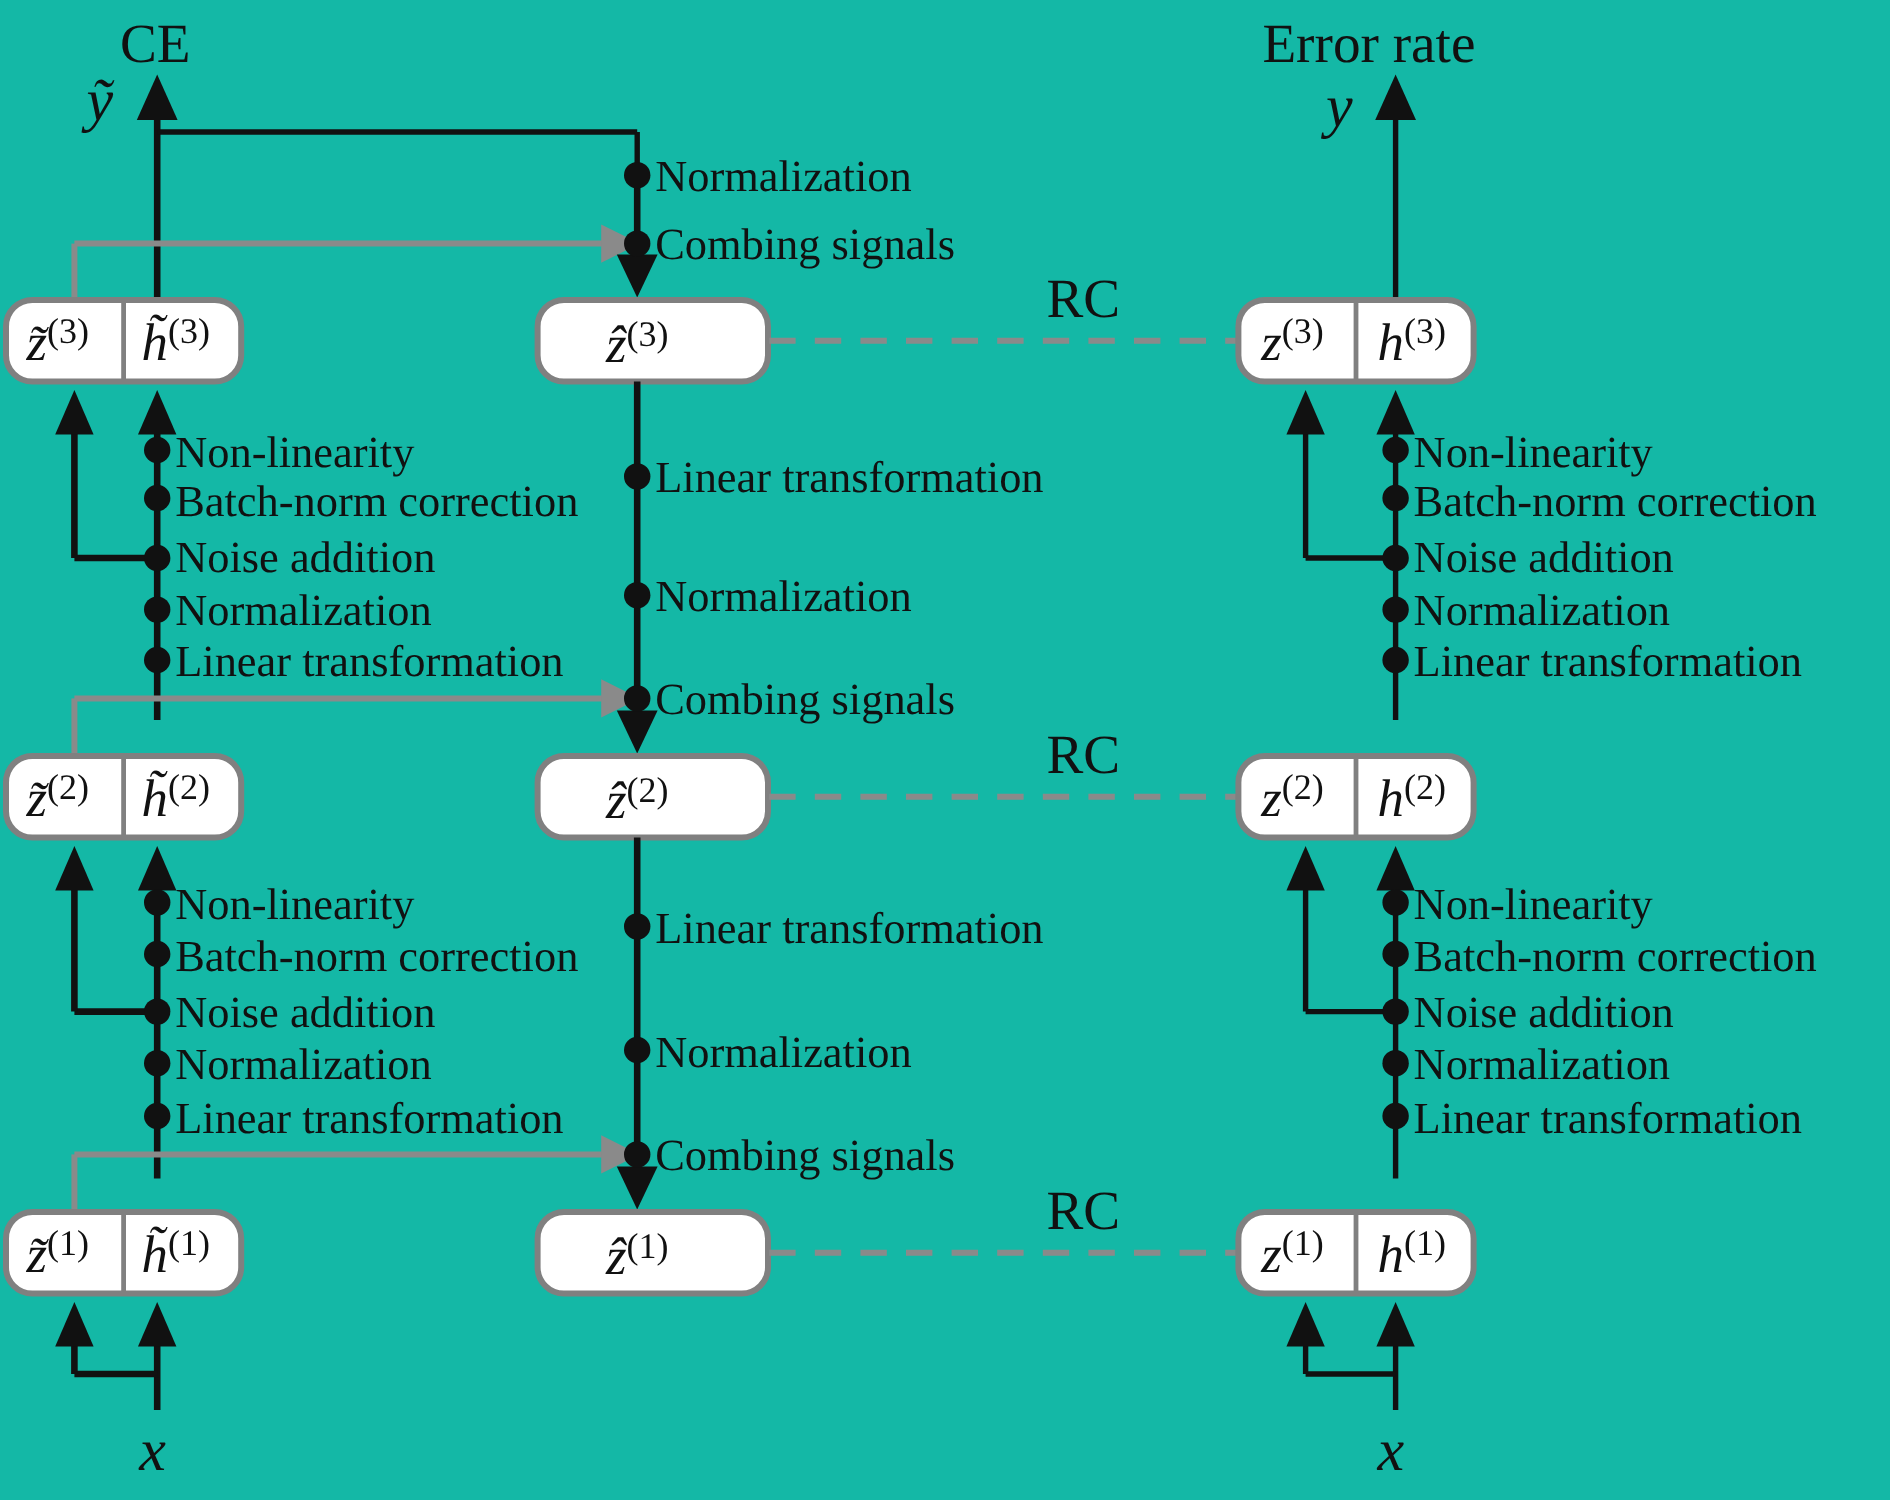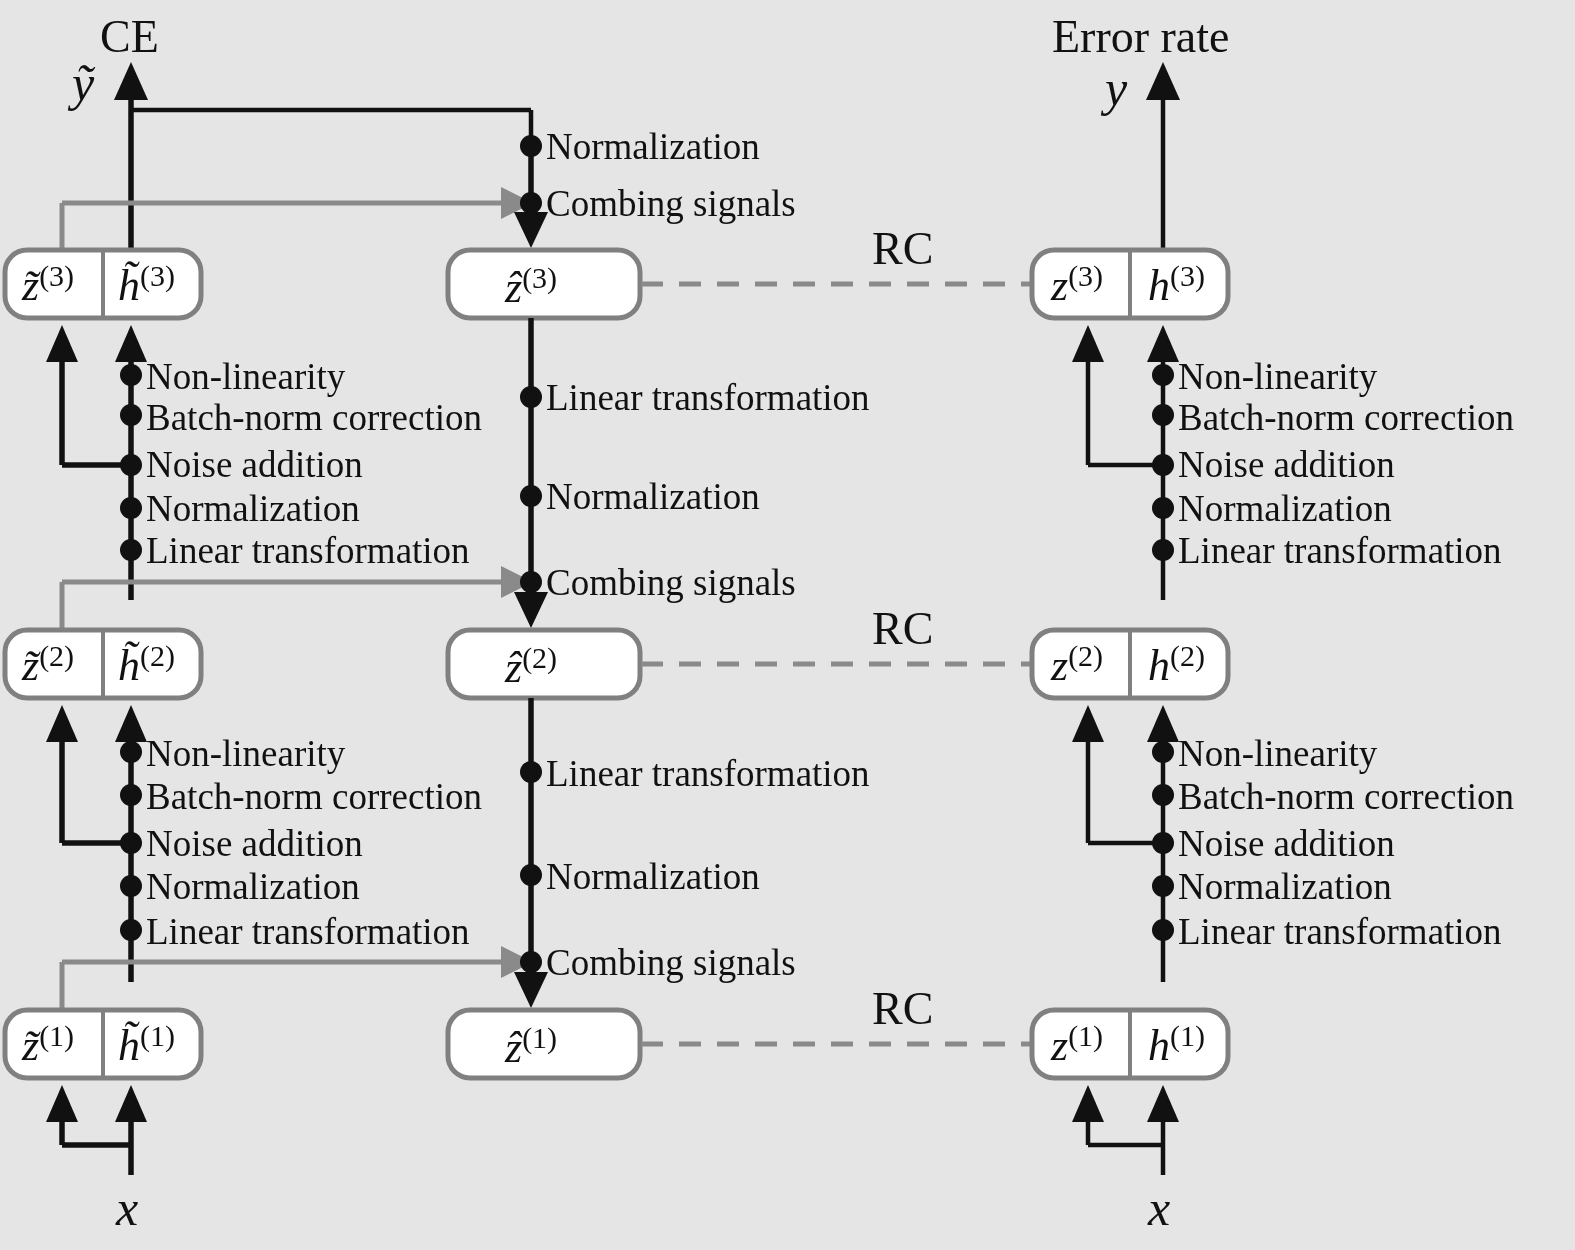--- a/index.html
+++ b/index.html
@@ -4,21 +4,21 @@
 <style>
   html, body {
     margin: 0;
     padding: 0;
     background: #ffffff;
   }
   #stage {
     position: relative;
     width: 1575px;
     height: 1250px;
-    background: #e5e5e5;
+    background: #14b8a6;
     overflow: hidden;
     font-family: "Liberation Serif", "DejaVu Serif", serif;
   }
   svg.diagram {
     position: absolute;
     left: 0;
     top: 0;
     width: 1575px;
     height: 1250px;
   }

